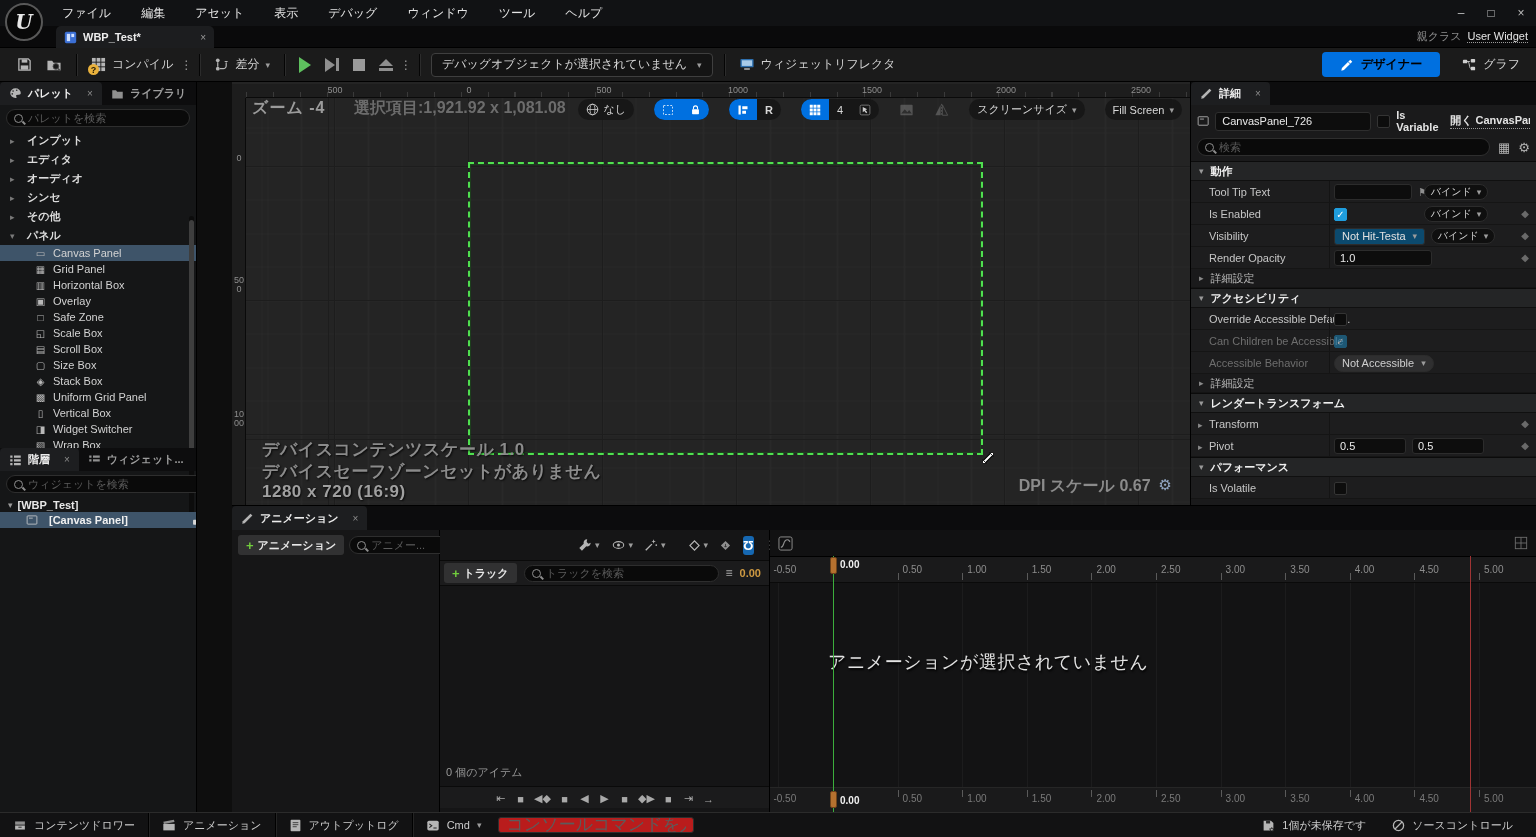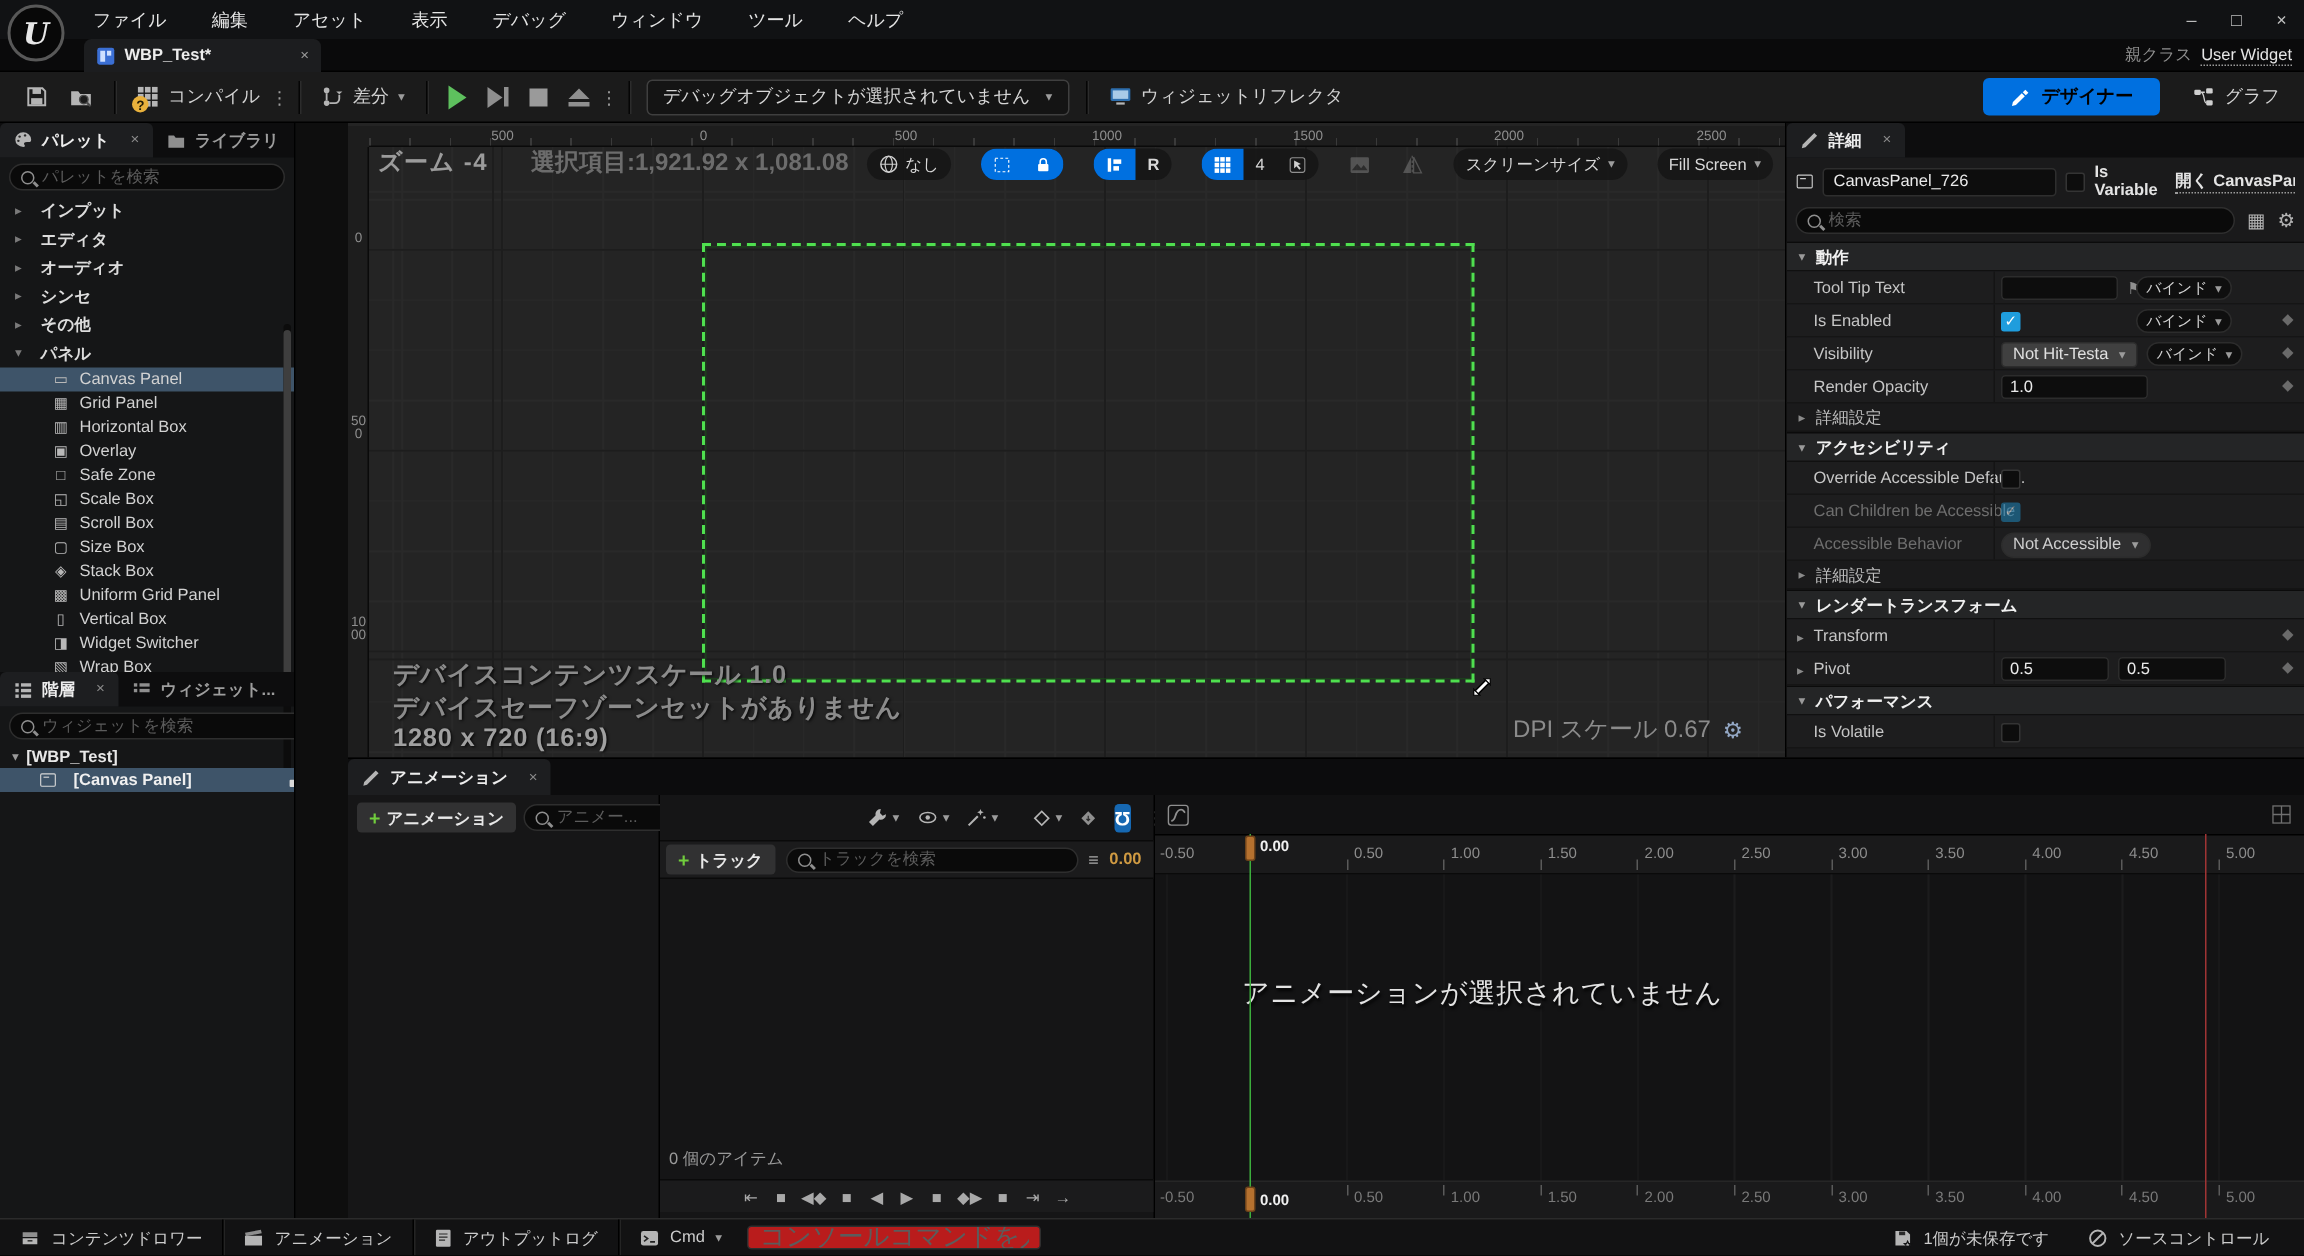--- a/index.html
+++ b/index.html
@@ -97,21 +97,21 @@
   #vcorner { position:absolute; left:0; top:2px; width:14px; height:14px; background:#1d1d1d; }
   .zoomtxt { position:absolute; left:20px; top:16px; font-size:16px; font-weight:bold; color:#9b9b9b; letter-spacing:1px; }
   .seltxt { position:absolute; left:122px; top:16px; font-size:16px; font-weight:bold; color:#6c6c6c; }
   #vptools { position:absolute; right:8px; top:17px; display:flex; align-items:center; gap:20px; height:21px; }
   .vpill { height:21px; border-radius:11px; background:rgba(22,22,22,.9); display:flex; align-items:stretch; overflow:hidden; font-size:11px; color:#d8d8d8; }
   .vseg { display:flex; align-items:center; gap:5px; padding:0 8px; }
   .vseg.blue { background:#0070e0; color:#fff; }
   .vicon-dim { opacity:.4; }
   .selrect { position:absolute; left:236px; top:80px; width:515px; height:293px; border:2px dashed #4fe04f; box-shadow:0 0 0 1px rgba(20,90,20,.5) inset; }
   .ovl { position:absolute; left:30px; font-size:17px; font-weight:bold; color:#8b8b8b; text-shadow:1px 1px 2px rgba(0,0,0,.8); letter-spacing:.5px; }
-  #dpiwrap { position:absolute; right:28px; top:394px; display:flex; align-items:center; gap:8px; font-size:16px; font-weight:normal; color:#8b8b8b; }
+  #dpiwrap { position:absolute; right:18px; top:394px; display:flex; gap:8px; font-size:16px; font-weight:bold; color:#8b8b8b; }
   #dpiwrap .gear { color:#93a7c4; font-size:15px; }
   #resizecur { position:absolute; left:748px; top:368px; }
 
   
   #rightpanel { position:absolute; left:1190px; top:82px; width:346px; height:423px; background:#1a1a1b; border-left:1px solid #000; overflow:hidden; }
   .namerow { height:26px; display:flex; align-items:center; gap:6px; padding:0 6px; margin-top:3px; }
   .namefield { width:162px; height:19px; background:#0d0d0d; border:1px solid #2e2e2e; border-radius:3px; color:#eaeaea; font-size:11px; padding:0 6px; }
   .cb { width:13px; height:13px; border-radius:2px; background:#0d0d0d; border:1px solid #343434; display:flex; align-items:center; justify-content:center; flex:none; }
   .cb.checked { background:#1f9ddd; border-color:#1f9ddd; color:#fff; font-size:10px; font-weight:bold; }
   .cb.dim { opacity:.45; }
@@ -124,21 +124,21 @@
   .sect .arr { font-size:9px; color:#9a9a9a; }
   .prow { position:relative; height:22px; background:#1d1d1e; border-bottom:1px solid #151515; }
   .prow .plabel { position:absolute; left:18px; top:5px; font-size:11px; color:#c6c6c6; white-space:nowrap; }
   .prow .plabel.dim2 { color:#6e6e6e; }
   .prow .colline { position:absolute; left:138px; top:0; bottom:0; width:1px; background:#141414; }
   .valcol { position:absolute; left:143px; top:0; height:22px; display:flex; align-items:center; gap:6px; }
   .tinput { height:16px; background:#0d0d0d; border:1px solid #2c2c2c; border-radius:3px; color:#eaeaea; font-size:11px; padding:0 5px; }
   .bindbtn { position:absolute; left:233px; top:3px; width:64px; height:16px; background:#0f0f0f; border:1px solid #2c2c2c; border-radius:9px; display:flex; align-items:center; justify-content:center; gap:5px; font-size:10px; color:#d2d2d2; }
   .resetic { position:absolute; right:7px; top:5px; color:#6a6a6a; font-size:10px; }
   .flagic { color:#8f8f8f; font-size:11px; }
-  .ddl { height:17px; background:#404040; border:1px solid #2c2c2c; border-radius:3px; padding:0 7px; display:flex; align-items:center; gap:7px; font-size:11px; color:#e0e0e0; white-space:nowrap; }
+  .ddl { height:17px; background:#0c4a6e; border:1px solid #2c2c2c; border-radius:3px; padding:0 7px; display:flex; align-items:center; gap:7px; font-size:11px; color:#e0e0e0; white-space:nowrap; }
   .ddl.pill { border-radius:9px; background:#2f2f30; color:#cascade; }
   .ddl.pill { color:#cfcfcf; }
   .advrow { height:19px; background:#1a1a1b; border-bottom:1px solid #141414; display:flex; align-items:center; gap:7px; padding-left:8px; font-size:11px; color:#bdbdbd; }
   .advrow .arr { font-size:9px; color:#8a8a8a; }
   .prow .rowarr { position:absolute; left:7px; top:7px; font-size:9px; color:#8a8a8a; }
 
   
   #animpanel { position:absolute; left:232px; top:505px; width:1304px; height:307px; background:#141414; border-top:1px solid #000; }
   #animtabs { height:24px; background:#0c0c0d; display:flex; }
   #animbody { position:absolute; left:0; top:24px; right:0; bottom:0; }

